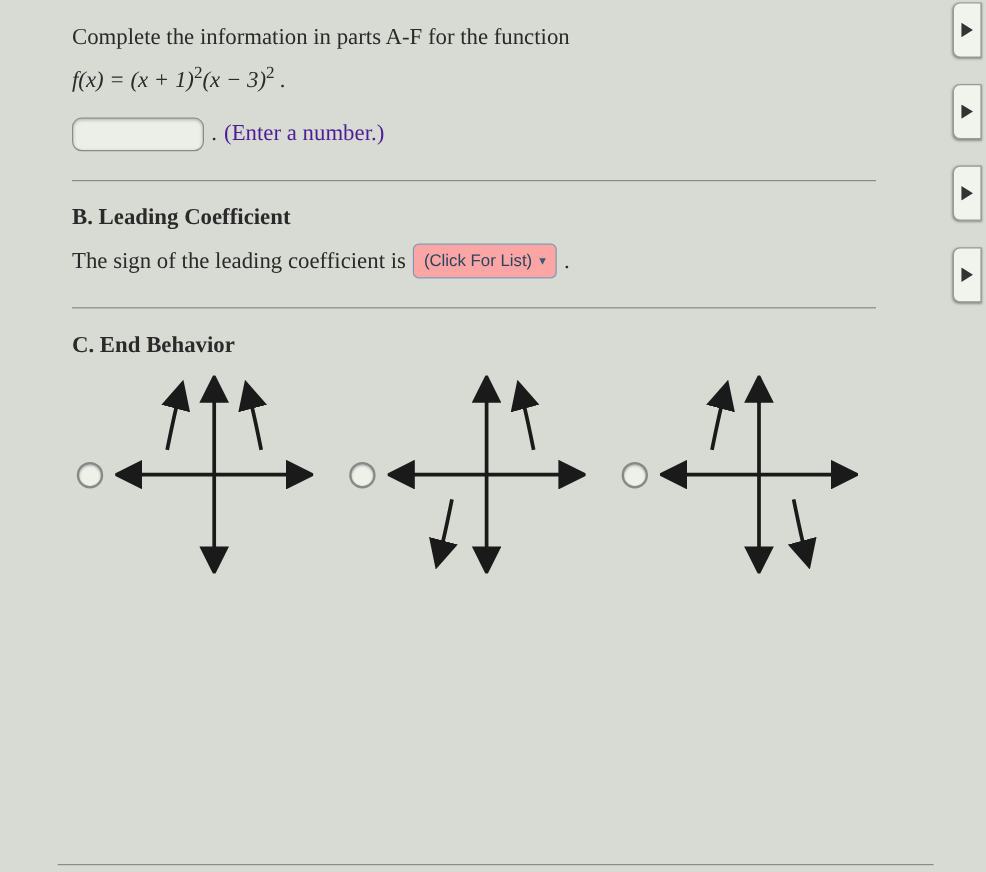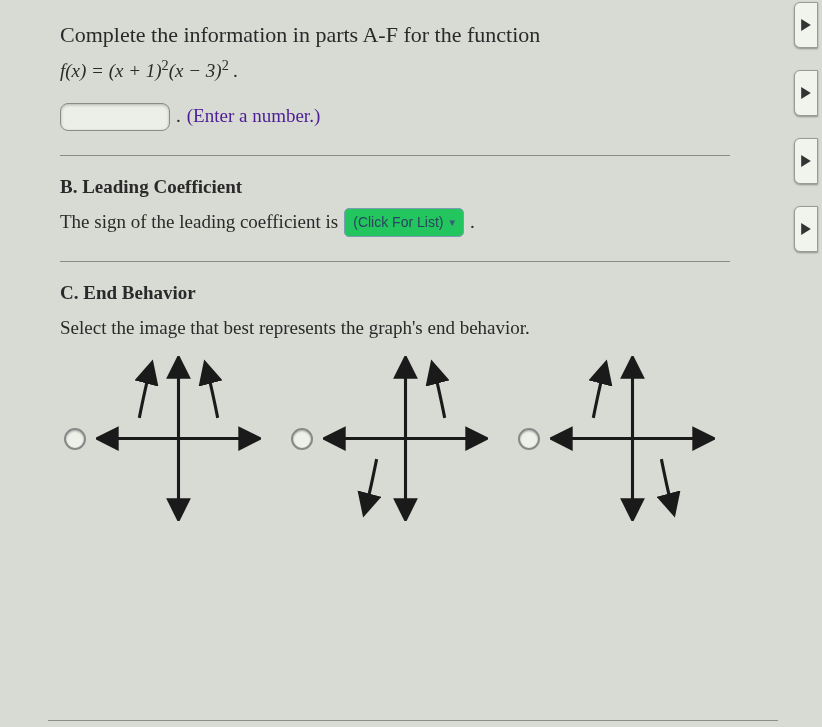--- a/index.html
+++ b/index.html
@@ -9,21 +9,21 @@
       width: 822px;
       height: 727px;
       position: relative;
       overflow: hidden;
     }
     .content {
       padding: 18px 30px 10px 60px;
       width: 760px;
       color: #2a2a2a;
     }
-    .intro { font-size: 22px; line-height: 1.5; margin-bottom: 6px; font-family: Liberation Serif, serif; }
+    .intro { font-size: 19px; line-height: 1.5; margin-bottom: 6px; font-family: Liberation Serif, serif; }
     .formula { font-size: 19px; font-style: italic; margin-bottom: 20px; }
     .sup { font-size: 0.75em; vertical-align: super; font-style: normal; }
     .section-head { font-size: 19px; font-weight: bold; margin-bottom: 10px; }
     .section-text { font-size: 19px; line-height: 1.5; }
     .inline-row { display: flex; align-items: center; flex-wrap: wrap; gap: 6px; }
     .answer-box {
       display: inline-block;
       width: 110px;
       height: 28px;
       background: #eceee8;
@@ -37,21 +37,21 @@
     hr.divider {
       border: none;
       border-top: 1px solid #6a6a68;
       margin: 24px 0 20px 0;
       opacity: 0.7;
     }
     .dropdown-chip {
       display: inline-flex;
       align-items: center;
       gap: 6px;
-      background: #22c55e;
+      background: #fca5a5;
       border: 1px solid #7f9bb3;
       border-radius: 5px;
       padding: 3px 8px;
       font-family: Arial, sans-serif;
       font-size: 14px;
       color: #2a4560;
       cursor: pointer;
     }
     .dropdown-chip .chev { font-size: 11px; color: #3a5a78; }
     
@@ -119,21 +119,20 @@
     <span class="dropdown-chip">
       <span>(Click For List)</span>
       <span class="chev">▾</span>
     </span>
     <span>.</span>
   </div>
 
   <hr class="divider">
 
   <div class="section-head">C. End Behavior</div>
-  <div class="section-text">Select the image that best represents the graph's end behavior.</div>
 
   <div class="choices">
 
     <div class="choice">
       <div class="radio"></div>
       <svg class="axes-box" viewBox="0 0 160 160">
         <defs>
           <marker id="a1" viewBox="0 0 10 10" refX="5" refY="5" markerWidth="8" markerHeight="8" orient="auto-start-reverse">
             <path d="M0 0 L10 5 L0 10 z" fill="#1a1a1a"></path>
           </marker>

